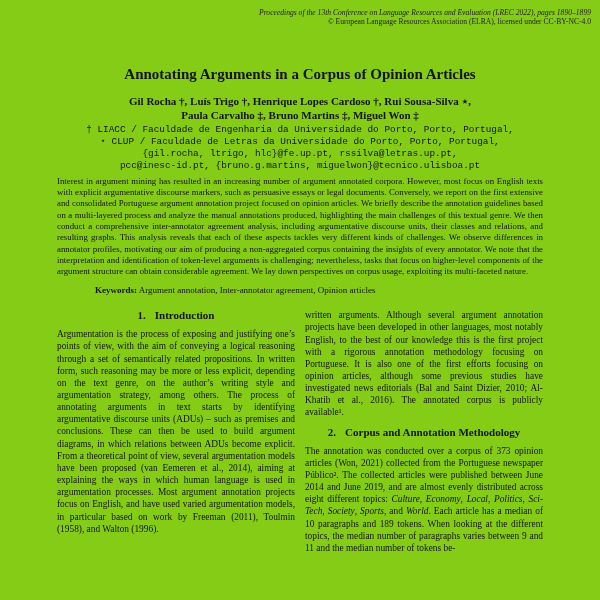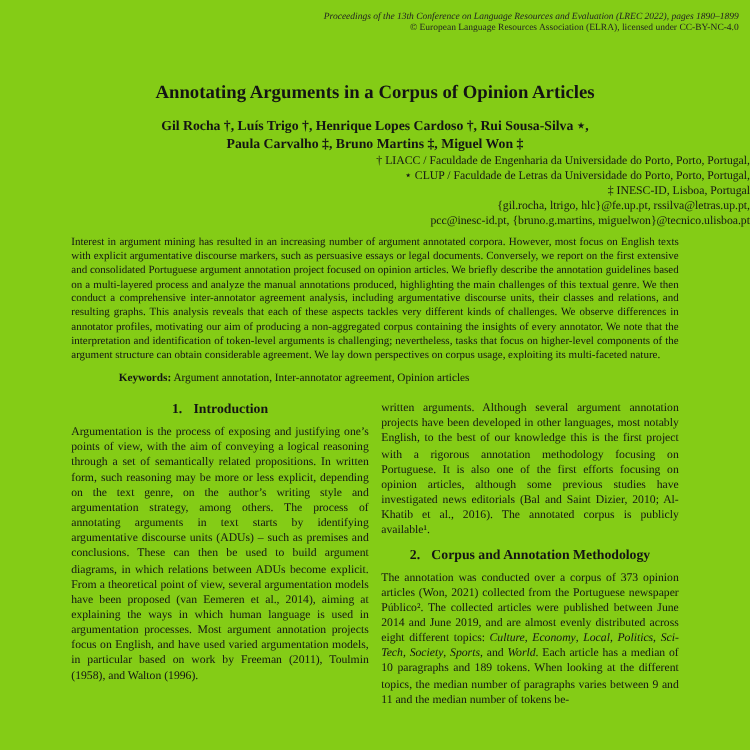--- a/index.html
+++ b/index.html
@@ -33,23 +33,24 @@
   }
   .authors {
     margin-top: 12px;
     text-align: center;
     font-size: 11px;
     font-weight: bold;
     line-height: 13.5px;
   }
   .affiliations {
     margin-top: 2px;
-    text-align: right;
+    text-align: center;
     font-size: 9.4px;
     line-height: 11.9px;
+    font-family: Liberation Mono, monospace;
   }
   .abstract-heading {
     margin-top: 15px;
     text-align: center;
     font-size: 10.5px;
     font-weight: bold;
   }
   .abstract-text {
     margin: 4px 57px 0 57px;
     font-size: 8.8px;
@@ -97,21 +98,20 @@
   <div class="title">Annotating Arguments in a Corpus of Opinion Articles</div>
 
   <div class="authors">
     <div>Gil Rocha †, Luís Trigo †, Henrique Lopes Cardoso †, Rui Sousa-Silva ⋆,</div>
     <div>Paula Carvalho ‡, Bruno Martins ‡, Miguel Won ‡</div>
   </div>
 
   <div class="affiliations">
     <div>† LIACC / Faculdade de Engenharia da Universidade do Porto, Porto, Portugal,</div>
     <div>⋆ CLUP / Faculdade de Letras da Universidade do Porto, Porto, Portugal,</div>
-    <div>‡ INESC-ID, Lisboa, Portugal</div>
     <div>{gil.rocha, ltrigo, hlc}@fe.up.pt, rssilva@letras.up.pt,</div>
     <div>pcc@inesc-id.pt, {bruno.g.martins, miguelwon}@tecnico.ulisboa.pt</div>
   </div>
 
   <p class="abstract-text">Interest in argument mining has resulted in an increasing number of argument annotated corpora. However, most focus on English texts with explicit argumentative discourse markers, such as persuasive essays or legal documents. Conversely, we report on the first extensive and consolidated Portuguese argument annotation project focused on opinion articles. We briefly describe the annotation guidelines based on a multi-layered process and analyze the manual annotations produced, highlighting the main challenges of this textual genre. We then conduct a comprehensive inter-annotator agreement analysis, including argumentative discourse units, their classes and relations, and resulting graphs. This analysis reveals that each of these aspects tackles very different kinds of challenges. We observe differences in annotator profiles, motivating our aim of producing a non-aggregated corpus containing the insights of every annotator. We note that the interpretation and identification of token-level arguments is challenging; nevertheless, tasks that focus on higher-level components of the argument structure can obtain considerable agreement. We lay down perspectives on corpus usage, exploiting its multi-faceted nature.</p>
 
   <p class="keywords"><span class="kw-label">Keywords:</span><span> Argument annotation, Inter-annotator agreement, Opinion articles</span></p>
 
   <div class="columns">
 

